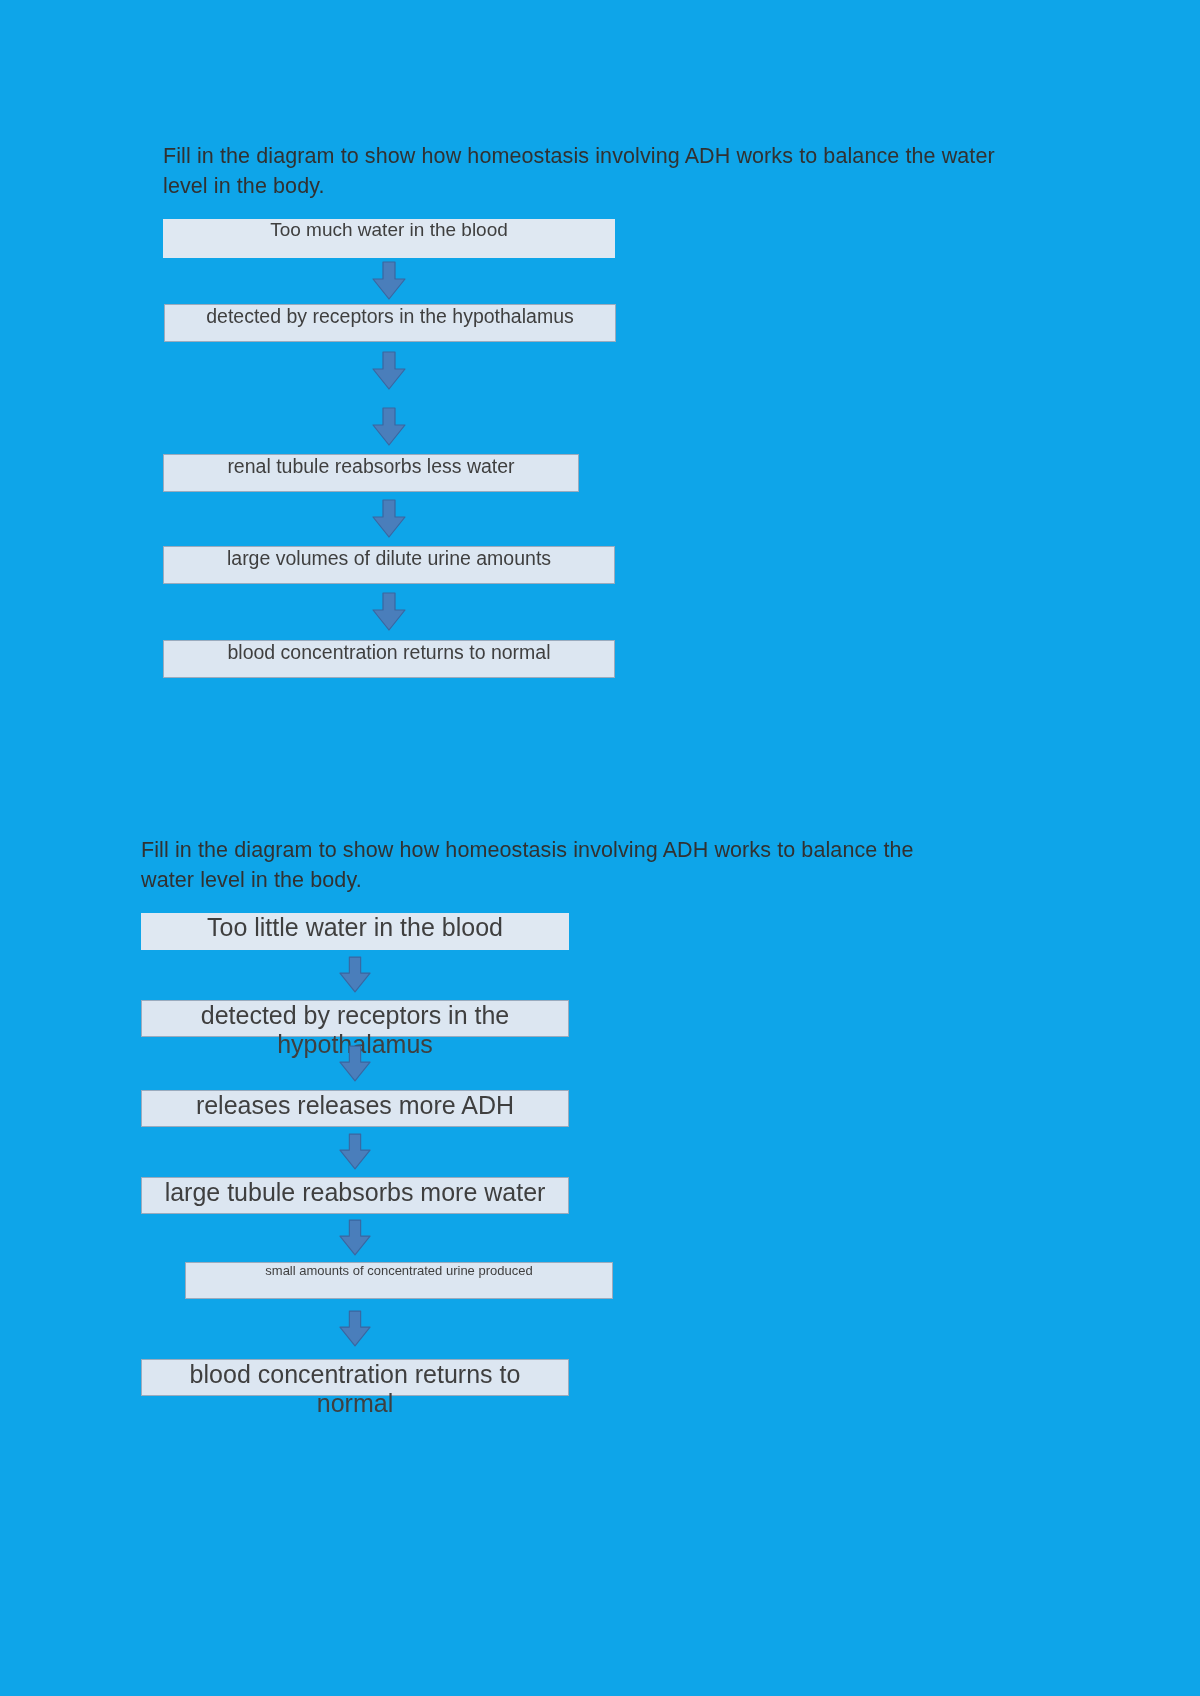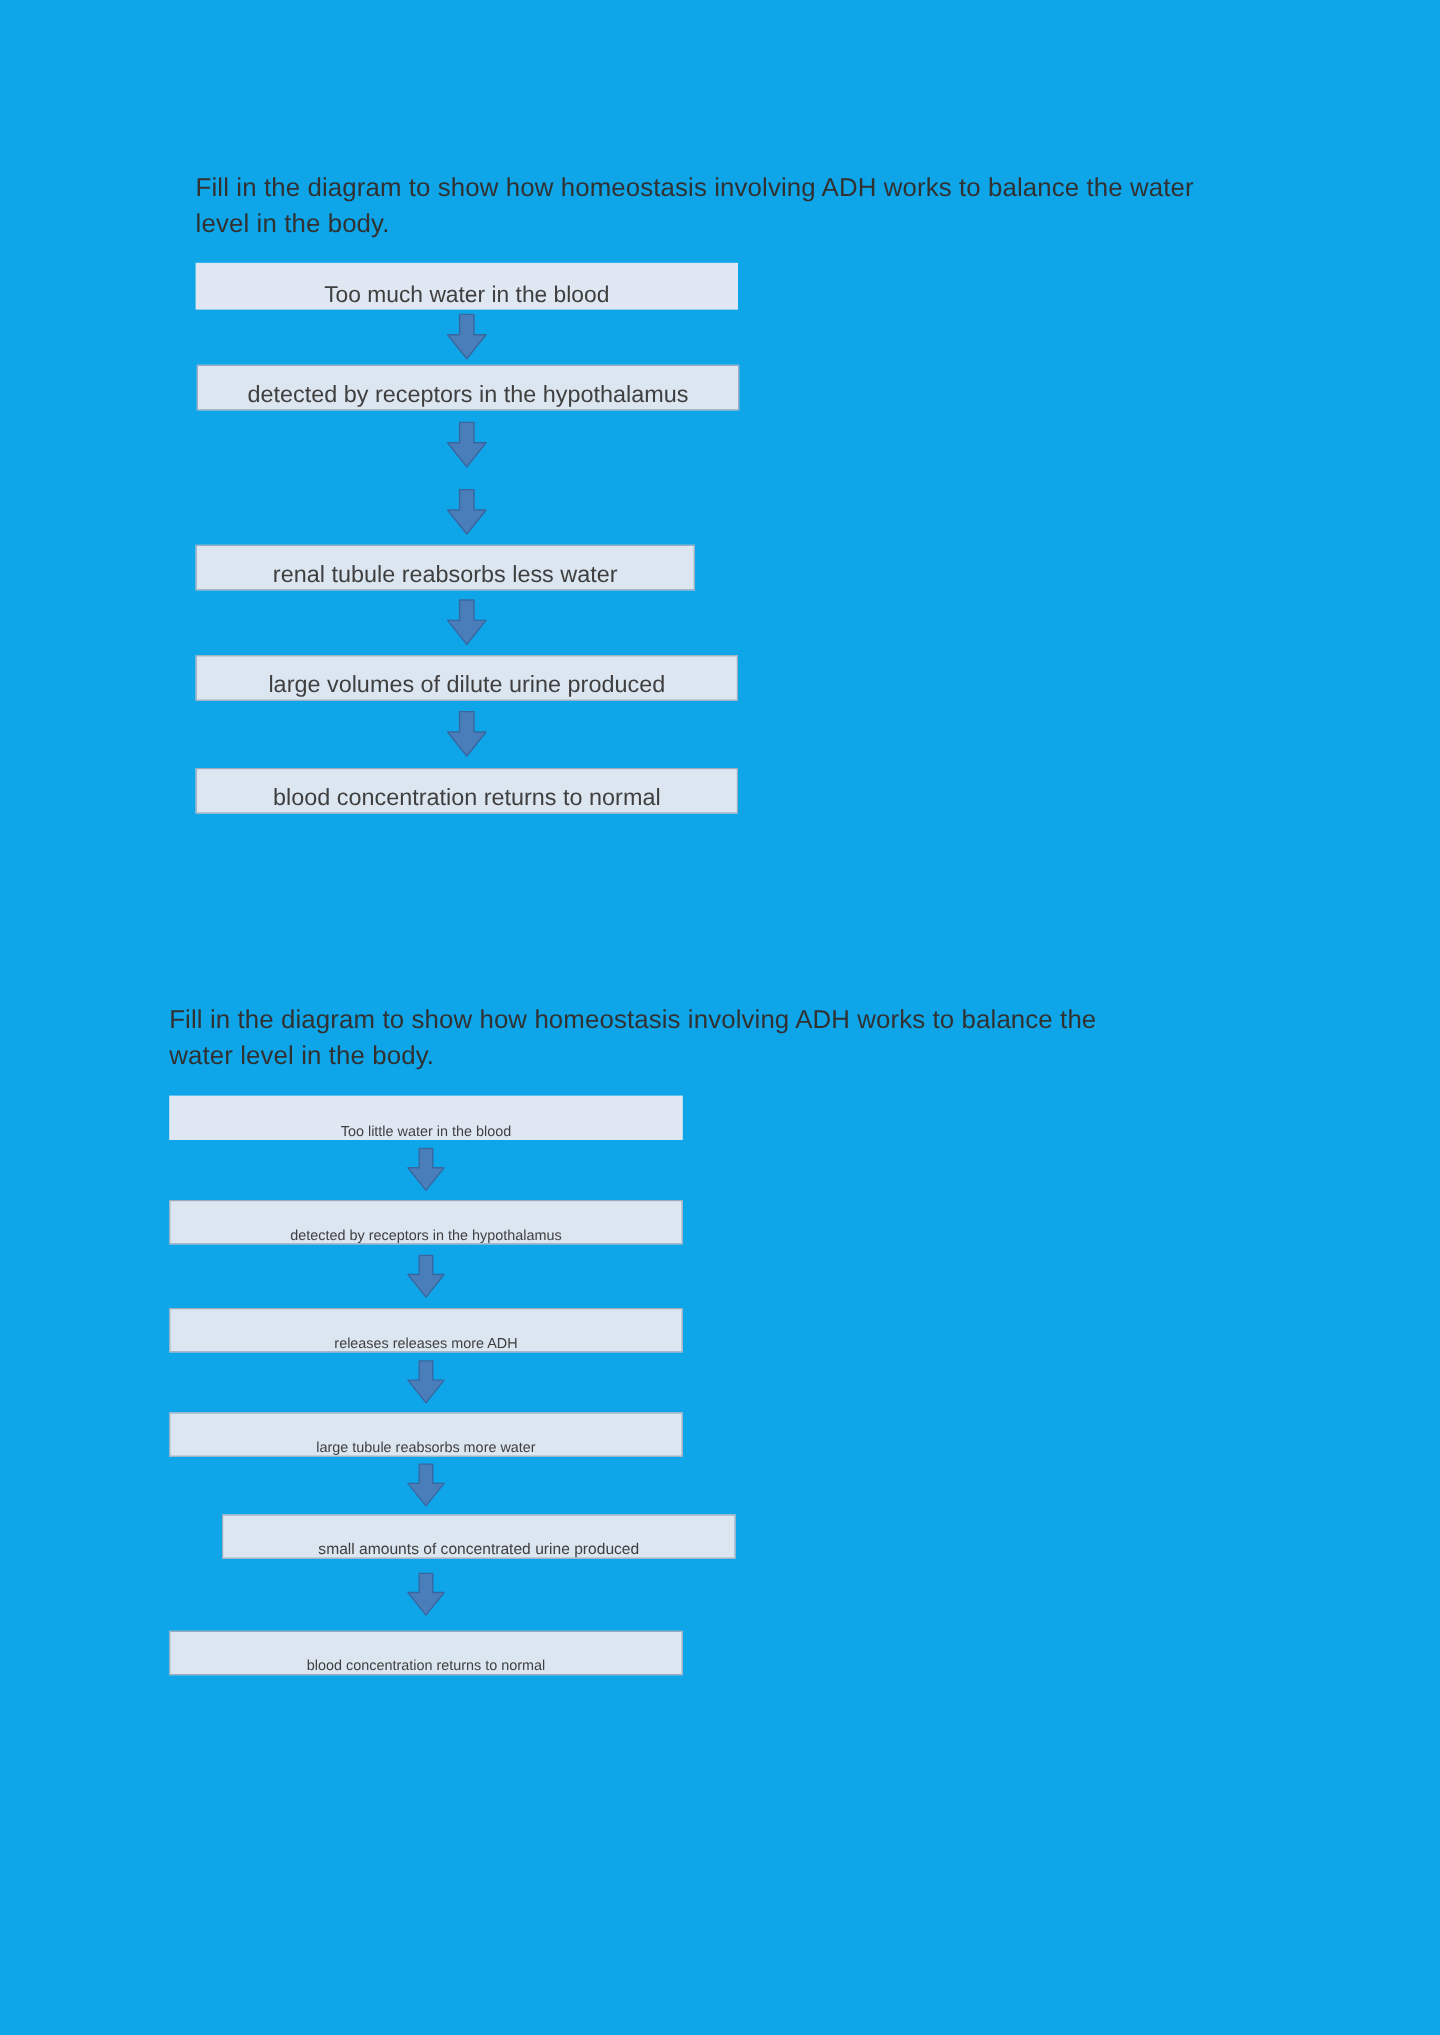--- a/index.html
+++ b/index.html
@@ -54,21 +54,21 @@
   .flow {
     position: relative;
     margin-top: 18px;
   }
 
   .node {
     background: #dce6f1;
     border: 1px solid #9aabbe;
     box-sizing: border-box;
     display: flex;
-    align-items: flex-end;
+    align-items: flex-start;
     justify-content: center;
     text-align: center;
     color: #3f3f3f;
   }
   .node.borderless {
     border: none;
     background: #dfe8f2;
   }
   .node .node-text {
     display: block;
@@ -95,21 +95,21 @@
   .flow-1 .node.n3 { width: 416px; margin-left: 0px; }
   .flow-1 .node.n4 { width: 452px; margin-left: 0px; }
   .flow-1 .node.n5 { width: 452px; margin-left: 0px; }
 
   .flow-1 .arrow-wrap { width: 452px; }
 
   
   .flow-2 .node {
     width: 428px;
     height: 37px;
-    font-size: 12px;
+    font-size: 25px;
   }
   .flow-2 .node.small-text { font-size: 13px; margin-left: 44px; }
   .flow-2 .arrow-wrap { width: 428px; }
 
   .arrow-wrap {
     display: flex;
     justify-content: center;
     align-items: center;
   }
 
@@ -164,21 +164,21 @@
         </div>
       </div>
       <div class="arrow-wrap" style="height:54px">
         <svg class="arrow" width="34" height="40" viewBox="0 0 34 40">
           <path d="M11 1 L23 1 L23 18 L33 18 L17 38 L1 18 L11 18 Z" fill="#4A7EBB" stroke="#3A66A0" stroke-width="1.2" stroke-linejoin="round"></path>
         </svg>
       </div>
 
       <div class="row">
         <div class="node n4">
-          <span class="node-text">large volumes of dilute urine produced</span>
+          <span class="node-text">large volumes of dilute urine amounts</span>
         </div>
       </div>
       <div class="arrow-wrap" style="height:56px">
         <svg class="arrow" width="34" height="40" viewBox="0 0 34 40">
           <path d="M11 1 L23 1 L23 18 L33 18 L17 38 L1 18 L11 18 Z" fill="#4A7EBB" stroke="#3A66A0" stroke-width="1.2" stroke-linejoin="round"></path>
         </svg>
       </div>
 
       <div class="row">
         <div class="node n5">

